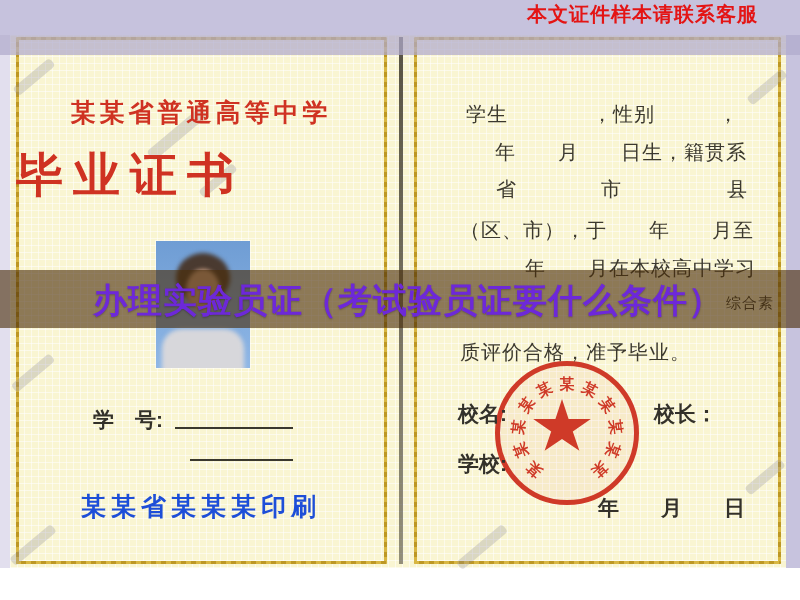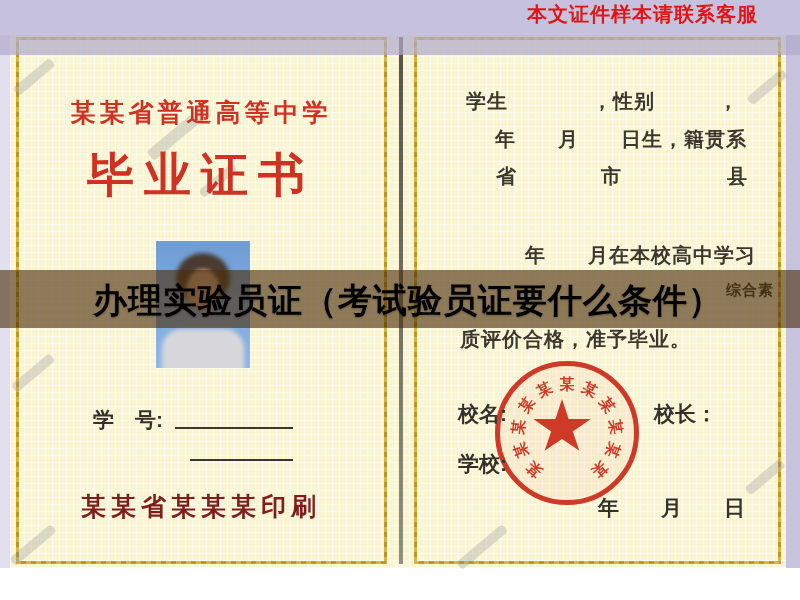--- a/index.html
+++ b/index.html
@@ -25,53 +25,53 @@
   .gv{width:3px;height:527px;top:37px;background:repeating-linear-gradient(180deg,#d8b642 0 5px,#bd9724 5px 10px);}
   .gh{height:3px;top:37px;background:repeating-linear-gradient(90deg,#d8b642 0 5px,#bd9724 5px 10px);}
   .fold{left:399px;top:37px;width:4px;height:527px;z-index:2;
         background:linear-gradient(180deg,rgba(45,40,30,.8),rgba(45,40,30,.5));filter:blur(.5px);}
 
   .top-haze{left:0;top:35px;width:800px;height:20px;background:rgba(176,170,204,.72);z-index:6;}
 
   
   .school-line{left:16px;top:96px;width:370px;text-align:center;font-size:25px;font-weight:700;
                color:#cf3222;letter-spacing:4px;z-index:4;}
-  .cert-title{left:16px;top:144px;width:370px;text-align:center;font-size:47px;font-weight:700;
+  .cert-title{left:16px;top:144px;width:370px;font-size:47px;font-weight:700;
               color:#cf3222;letter-spacing:10px;z-index:4;}
   .fieldlabel{font-size:21px;font-weight:700;color:#33312a;z-index:4;white-space:nowrap;}
   .uline{height:2px;background:#3a382e;z-index:4;}
   .printer-line{left:16px;top:490px;width:370px;text-align:center;font-size:25px;font-weight:700;
-                color:#7f1d1d;letter-spacing:5px;z-index:4;}
+                color:#1d4ed8;letter-spacing:5px;z-index:4;}
 
   
   .photo{left:156px;top:241px;width:94px;height:127px;z-index:4;overflow:hidden;
          background:linear-gradient(180deg,#6f9dd4,#8fb7e6);box-shadow:0 0 0 1px rgba(255,255,255,.5);}
   .photo .hair{position:absolute;left:20px;top:12px;width:54px;height:50px;border-radius:50%;
                background:#4a3a30;filter:blur(2px);}
   .photo .face{position:absolute;left:30px;top:28px;width:34px;height:42px;border-radius:50%;
                background:#c99f84;filter:blur(2px);}
   .photo .body{position:absolute;left:6px;top:88px;width:82px;height:46px;border-radius:20px 20px 0 0;
                background:#d7d7db;filter:blur(2px);}
 
   
-  .rline{font-size:20px;font-weight:700;color:#3b382e;letter-spacing:1px;z-index:4;white-space:nowrap;}
+  .rline{font-size:20px;font-weight:400;color:#3b382e;letter-spacing:1px;z-index:4;white-space:nowrap;margin-top:13px;}
 
   
   .seal-ring{left:495px;top:361px;width:134px;height:134px;border:5px solid #cf3a28;border-radius:50%;
              background:rgba(207,58,40,.05);z-index:3;}
   .seal-star{left:532px;top:399px;width:60px;height:57px;background:#cf3a28;z-index:3;
      clip-path:polygon(50% 0%,61% 35%,98% 35%,68% 57%,79% 91%,50% 70%,21% 91%,32% 57%,2% 35%,39% 35%);}
   .seal-arc{left:495px;top:361px;width:144px;height:144px;z-index:3;}
   .seal-arc span{position:absolute;left:50%;top:50%;width:16px;height:16px;margin:-8px;
      font-size:15px;font-weight:700;color:#cf3a28;display:flex;align-items:center;justify-content:center;
      transform-origin:center;}
 
   
   .band{left:0;top:270px;width:800px;height:58px;background:rgba(75,45,10,.62);z-index:7;}
-  .band-text{position:absolute;left:93px;top:8px;font-size:34px;font-weight:700;color:#000000;
+  .band-text{position:absolute;left:93px;top:8px;font-size:34px;font-weight:700;color:#6d28d9;
              letter-spacing:1px;white-space:nowrap;text-shadow:0 1px 2px rgba(0,0,0,.25);}
 
   
   .wm{background:rgba(140,138,152,.28);transform:rotate(-40deg);border-radius:4px;z-index:3;}
 </style>
 </head>
 <body>
 
 <div id="canvas">
 
@@ -109,20 +109,21 @@
   </div>
 
   <div class="abs fieldlabel" style="left:93px;top:406px;">学　号:</div>
   <div class="abs uline" style="left:175px;top:427px;width:118px;"></div>
   <div class="abs uline" style="left:190px;top:459px;width:103px;"></div>
   <div class="abs printer-line">某某省某某某印刷</div>
 
   <div class="abs rline" style="left:466px;top:88px;">学生　　　　，性别　　　，</div>
   <div class="abs rline" style="left:496px;top:163px;">省　　　　市　　　　　县</div>
   <div class="abs rline" style="left:495px;top:126px;">年　　月　　日生，籍贯系</div>
+  <div class="abs rline" style="left:460px;top:204px;">（区、市），于　　年　　月至</div>
   <div class="abs rline" style="left:525px;top:242px;">年　　月在本校高中学习</div>
   <div class="abs rline" style="left:726px;top:281px;font-size:15px;">综合素</div>
   <div class="abs rline" style="left:460px;top:326px;">质评价合格，准予毕业。</div>
 
   <div class="abs seal-ring"></div>
   <div class="abs seal-arc">
       <span style="transform: rotate(-138deg) translateY(-49px);">某</span>
       <span style="transform: rotate(-110.4deg) translateY(-49px);">某</span>
       <span style="transform: rotate(-82.8deg) translateY(-49px);">某</span>
       <span style="transform: rotate(-55.2deg) translateY(-49px);">某</span>

